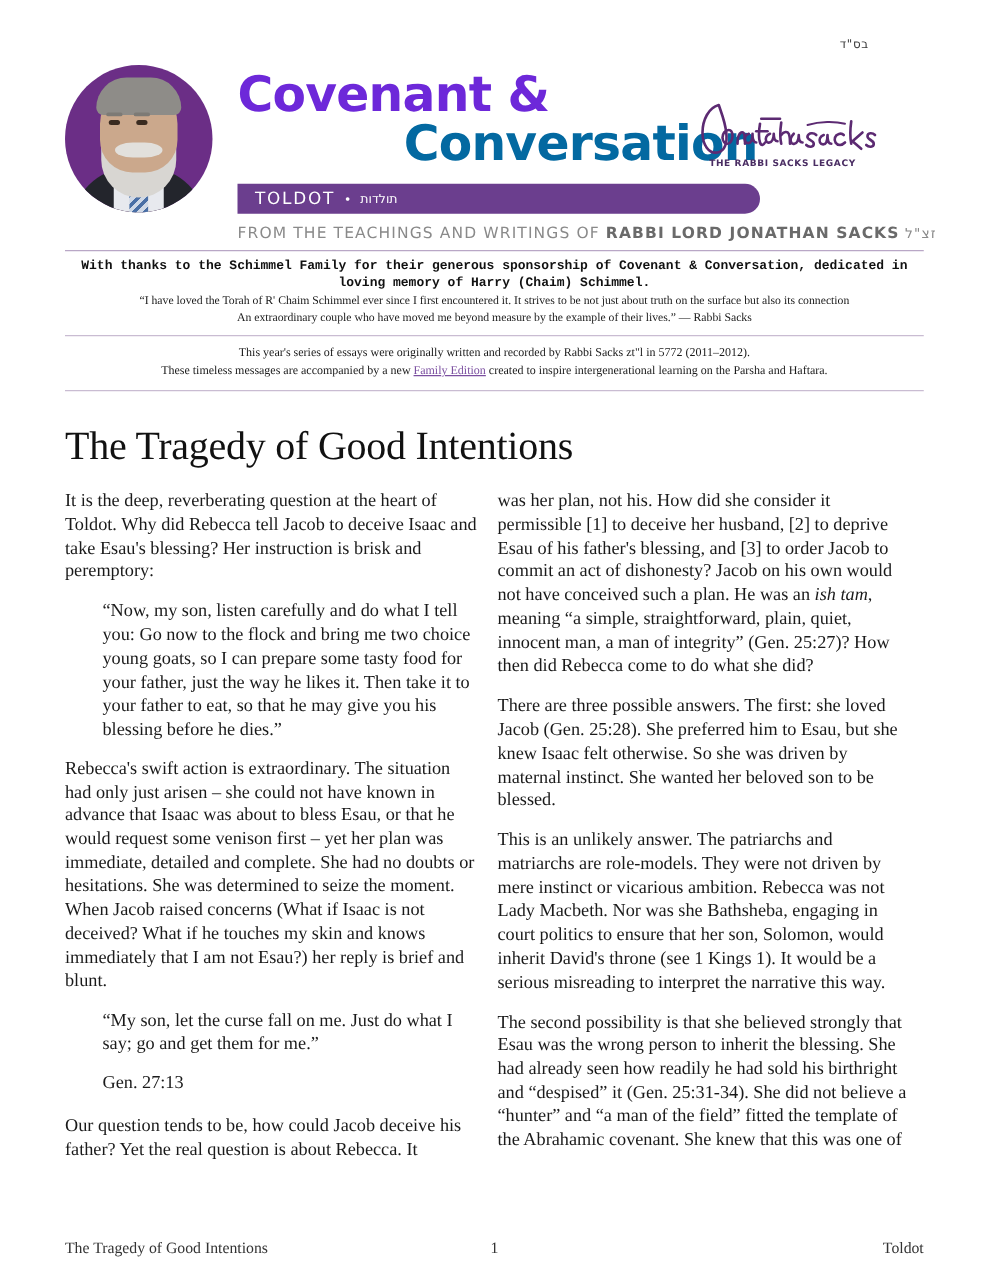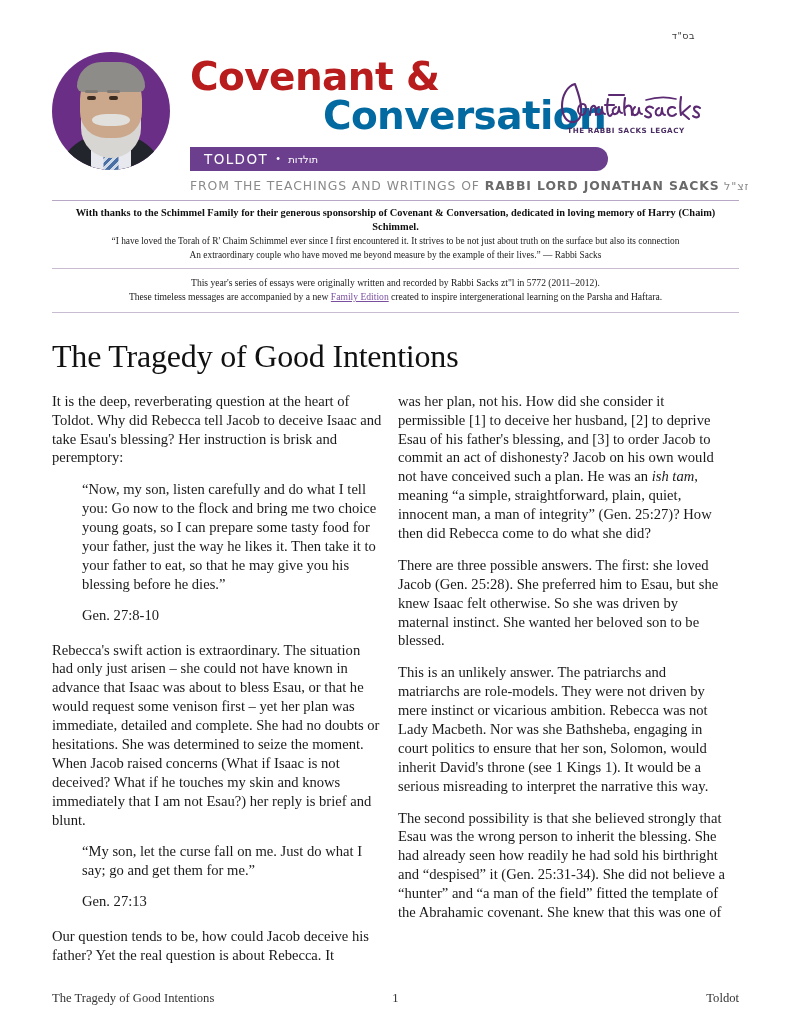--- a/index.html
+++ b/index.html
@@ -165,21 +165,21 @@
     padding-top: 10px;
     min-width: 0;
   }
   .brand-title {
     font-family: "DejaVu Sans", sans-serif;
     font-weight: bold;
     font-size: 39px;
     line-height: 0.99;
     letter-spacing: -0.6px;
   }
-  .brand-title .l1 { color: #b91c1c; display: block; }
+  .brand-title .l1 { color: #6d28d9; display: block; }
   .brand-title .l2 { color: #0369a1; display: block; text-align: center; }
 
   .parsha-banner {
     margin-top: 12px;
     height: 24px;
     background: #6B3E8E;
     border-radius: 0 14px 14px 0;
     display: flex;
     align-items: center;
     padding-left: 14px;
@@ -248,21 +248,21 @@
   }
   .rule.thin {
     border-top: 1px solid #c9bcd2;
   }
 
   .sponsor {
     padding: 5px 6px 5px 6px;
     text-align: center;
   }
   .sponsor-lead {
-    font-family: Liberation Serif, serif;
+    font-family: Liberation Mono, monospace;
     font-weight: bold;
     font-size: 10.4px;
     line-height: 1.35;
     color: #111;
   }
   .sponsor-quote {
     font-family: "Liberation Serif", serif;
     font-size: 9.4px;
     line-height: 1.42;
     color: #1a1a1a;
@@ -425,21 +425,20 @@
     <div><span>These timeless messages are accompanied by a new </span><a class="link" href="#">Family Edition</a><span> created to inspire intergenerational learning on the Parsha and Haftara.</span></div>
   </div>
   <hr class="rule thin">
 
   <h1 class="article-title">The Tragedy of Good Intentions</h1>
 
   <div class="columns">
     <div class="col">
       <p>It is the deep, reverberating question at the heart of Toldot. Why did Rebecca tell Jacob to deceive Isaac and take Esau's blessing? Her instruction is brisk and peremptory:</p>
       <p class="quote">“Now, my son, listen carefully and do what I tell you: Go now to the flock and bring me two choice young goats, so I can prepare some tasty food for your father, just the way he likes it. Then take it to your father to eat, so that he may give you his blessing before he dies.”</p>
-      <p class="cite">Gen. 27:8-10</p>
       <p>Rebecca's swift action is extraordinary. The situation had only just arisen – she could not have known in advance that Isaac was about to bless Esau, or that he would request some venison first – yet her plan was immediate, detailed and complete. She had no doubts or hesitations. She was determined to seize the moment. When Jacob raised concerns (What if Isaac is not deceived? What if he touches my skin and knows immediately that I am not Esau?) her reply is brief and blunt.</p>
       <p class="quote">“My son, let the curse fall on me. Just do what I say; go and get them for me.”</p>
       <p class="cite">Gen. 27:13</p>
       <p>Our question tends to be, how could Jacob deceive his father? Yet the real question is about Rebecca. It</p>
     </div>
 
     <div class="col">
       <p>was her plan, not his. How did she consider it permissible [1] to deceive her husband, [2] to deprive Esau of his father's blessing, and [3] to order Jacob to commit an act of dishonesty? Jacob on his own would not have conceived such a plan. He was an <em>ish tam</em>, meaning “a simple, straightforward, plain, quiet, innocent man, a man of integrity” (Gen. 25:27)? How then did Rebecca come to do what she did?</p>
       <p>There are three possible answers. The first: she loved Jacob (Gen. 25:28). She preferred him to Esau, but she knew Isaac felt otherwise. So she was driven by maternal instinct. She wanted her beloved son to be blessed.</p>
       <p>This is an unlikely answer. The patriarchs and matriarchs are role-models. They were not driven by mere instinct or vicarious ambition. Rebecca was not Lady Macbeth. Nor was she Bathsheba, engaging in court politics to ensure that her son, Solomon, would inherit David's throne (see 1 Kings 1). It would be a serious misreading to interpret the narrative this way.</p>

